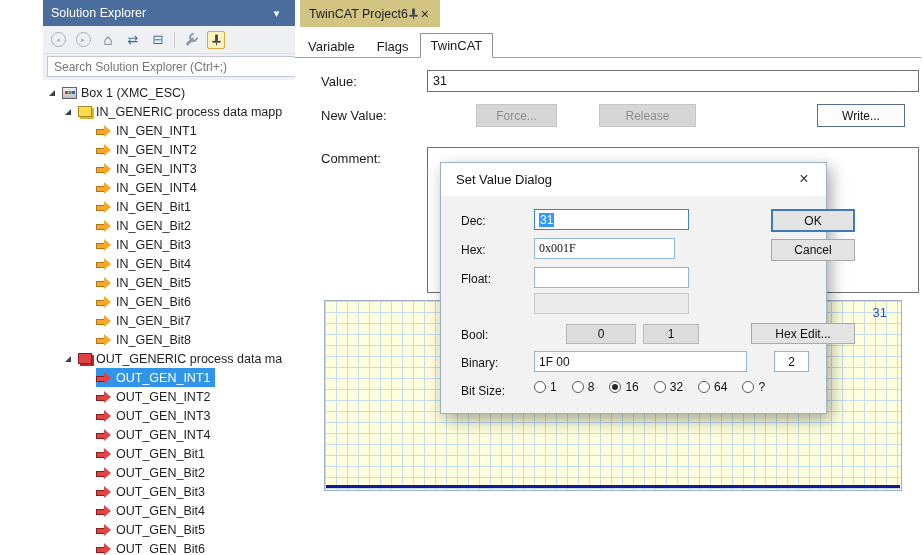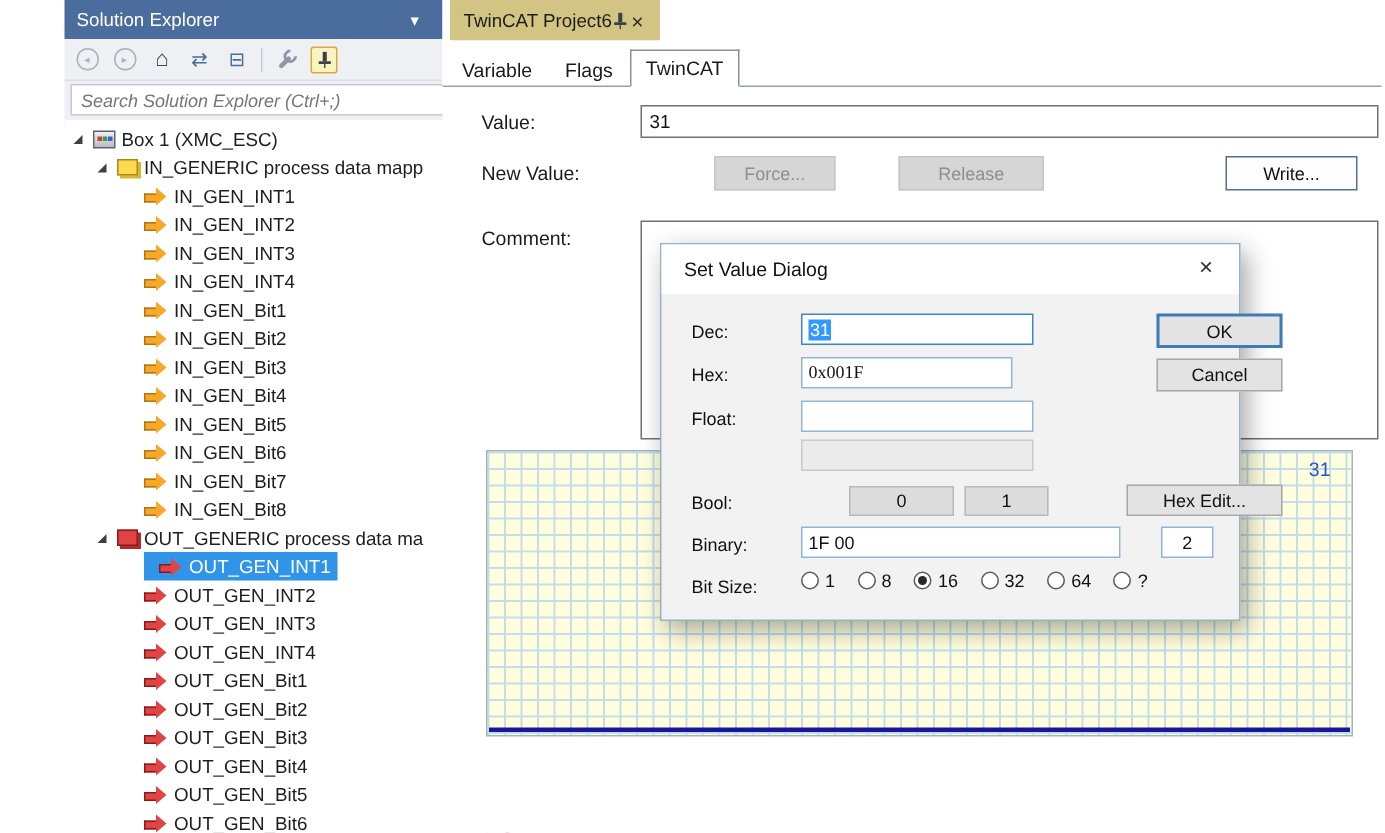--- a/index.html
+++ b/index.html
@@ -33,36 +33,36 @@
   .wrench{width:18px;height:18px;position:relative;}
   .wrench::before{content:'';position:absolute;left:3px;top:9px;width:10px;height:3px;background:#8f97a6;
                   transform:rotate(-45deg);border-radius:2px;}
   .wrench::after{content:'';position:absolute;right:2px;top:2px;width:5px;height:5px;border:2px solid #8f97a6;
                  border-radius:50%;border-top-color:transparent;transform:rotate(45deg);}
   .tool-active{background:#fdf3c0;border:1px solid #d9a93c;border-radius:2px;box-sizing:border-box;}
   .pin-dark{color:#3a3f4a;transform:scale(.9);}
 
   .se-search{position:relative;height:26px;padding:2px 4px;background:#eef0f3;border-bottom:1px solid #e3e5ea;}
   .se-search input{box-sizing:border-box;width:100%;height:21px;border:1px solid #c3c9d4;font-size:12px;
-                   color:#555;padding:0 40px 0 6px;font-family:inherit;background:#fff;outline:none;font-style:italic;}
+                   color:#555;padding:0 40px 0 6px;font-family:inherit;background:#fff;outline:none;}
   .se-search input::placeholder{color:#767676;}
   .mag{width:11px;height:11px;position:absolute;right:26px;top:8px;}
   .mag::before{content:'';position:absolute;left:0;top:0;width:6px;height:6px;border:1.5px solid #4f6b95;border-radius:50%;}
   .mag::after{content:'';position:absolute;left:7.5px;top:7.5px;width:5px;height:1.5px;background:#4f6b95;
               transform:rotate(45deg);transform-origin:left center;}
   .search-arrow{position:absolute;right:8px;top:7px;color:#4f6b95;font-size:10px;}
 
   .se-tree{position:absolute;top:80px;left:0;right:13px;bottom:0;overflow:hidden;background:#fff;padding-top:3px;}
   .trow{height:19px;display:flex;align-items:center;font-size:12.5px;color:#1e1e1e;white-space:nowrap;}
   .lvl0{padding-left:4px;}.lvl1{padding-left:20px;}.lvl2{padding-left:53px;}
   .twisty{width:12px;height:12px;position:relative;margin-right:3px;flex:none;}
   .twisty::after{content:'';position:absolute;left:2px;top:3px;width:0;height:0;
                  border-left:6px solid transparent;border-bottom:6px solid #3f3f46;}
   .core{display:flex;align-items:center;height:19px;padding-right:5px;}
-  .sel .core{background:var(--selection);color:#fff;padding-left:10px;}
+  .sel .core{background:var(--selection);color:#fff;}
 
   .ticon{width:16px;height:12px;margin-right:4px;position:relative;flex:none;}
   .device{width:13px;height:10px;background:linear-gradient(#f0f0f0,#b9bcc2);border:1px solid #5c6270;box-sizing:content-box;}
   .device::after{content:'';position:absolute;left:2px;top:3px;width:2.5px;height:3px;background:#d43c3c;
                  box-shadow:3.5px 0 0 #3f9f3f,7px 0 0 #3a62c8;}
   .in-group{width:12px;height:9px;background:#ffd94e;border:1px solid #a9871c;box-shadow:2px 2px 0 #d8b92f;}
   .out-group{width:12px;height:9px;background:#e04343;border:1px solid #8c1a1a;box-shadow:2px 2px 0 #b02c2c;}
   .in-leaf::before{content:'';position:absolute;left:0;top:4px;width:7px;height:4px;background:#f6a82a;
                    border:1px solid #b4750e;border-right:none;}
   .in-leaf::after{content:'';position:absolute;left:8px;top:0;width:0;height:0;

